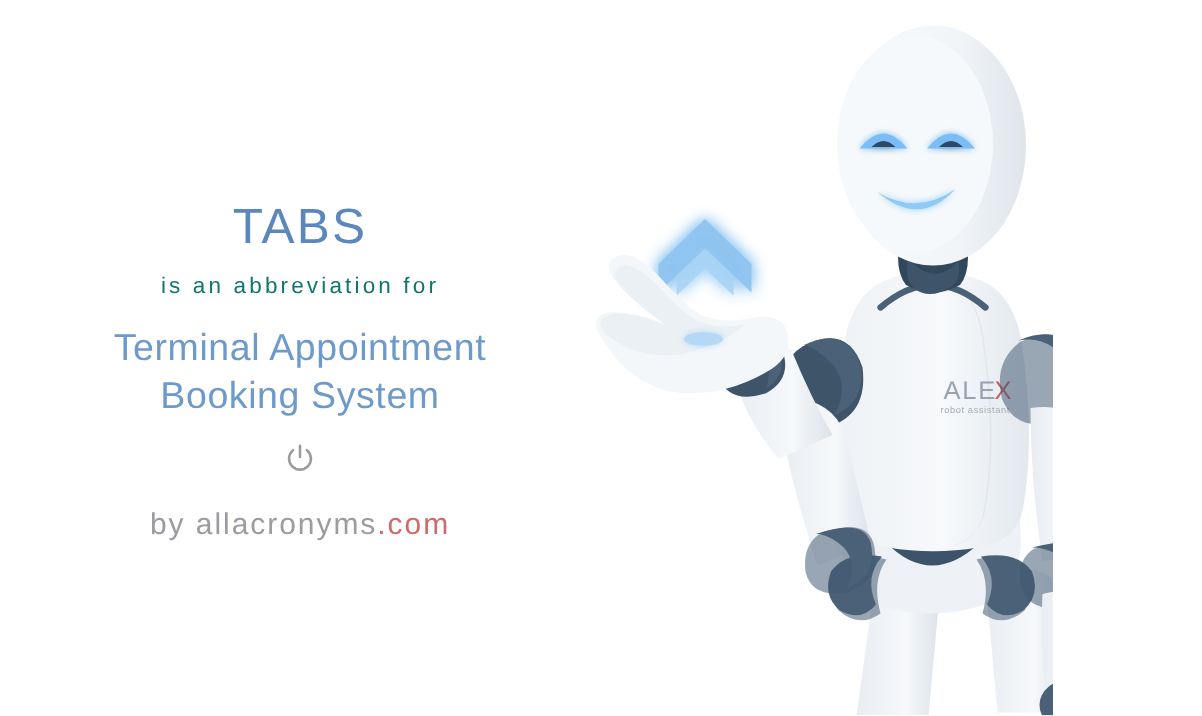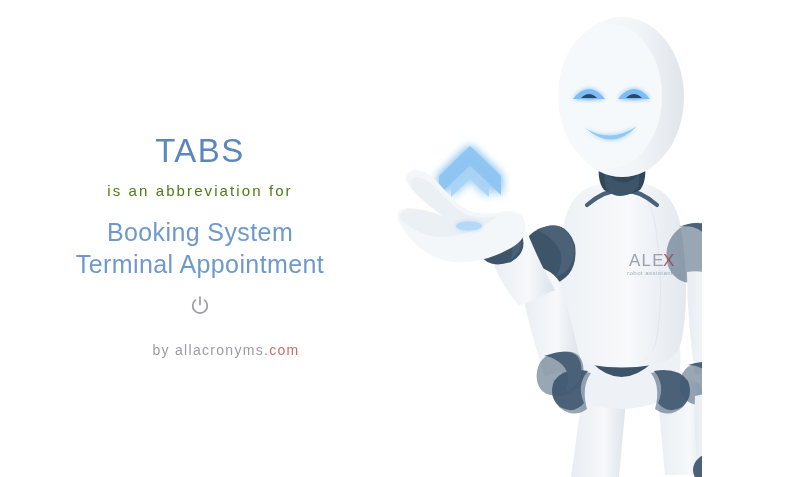--- a/index.html
+++ b/index.html
@@ -43,21 +43,21 @@
   }
 
   #abbr-line {
     position: absolute;
     left: 0;
     top: 181px;
     width: 400px;
     font-size: 15px;
     font-weight: 400;
     letter-spacing: 2.1px;
-    color: #4d7c0f;
+    color: #0f766e;
     line-height: 20px;
     white-space: nowrap;
   }
 
   #expansion {
     position: absolute;
     left: 0;
     top: 216px;
     width: 400px;
     font-size: 25px;
@@ -74,26 +74,25 @@
     width: 400px;
     height: 28px;
   }
   #power-icon-wrap svg { display: block; margin: 0 auto; }
 
   #footer-credit {
     position: absolute;
     left: 0;
     top: 340px;
     width: 400px;
-    font-size: 14px;
+    font-size: 20px;
     letter-spacing: 1.3px;
     color: #9b9ba3;
     line-height: 20px;
     white-space: nowrap;
-    margin-left: 26px;
   }
   #footer-credit .tld { color: #d06a6a; }
 
   
   #robot-illustration {
     position: absolute;
     left: 395px;
     top: 0;
     width: 406px;
     height: 477px;
@@ -105,22 +104,22 @@
 
 <div id="page">
 
   <div id="text-col">
 
     <div id="acronym-title">TABS</div>
 
     <div id="abbr-line">is an abbreviation for</div>
 
     <div id="expansion">
+      <div>Terminal Appointment</div>
       <div>Booking System</div>
-      <div>Terminal Appointment</div>
     </div>
 
     <div id="power-icon-wrap">
       <svg width="18" height="20" viewBox="0 0 18 20">
         <path d="M4.4 4.1 A7.3 7.3 0 1 0 13.6 4.1" fill="none" stroke="#9b9ba3" stroke-width="1.7" stroke-linecap="round"></path>
         <line x1="9" y1="1.2" x2="9" y2="8.6" stroke="#9b9ba3" stroke-width="1.7" stroke-linecap="round"></line>
       </svg>
     </div>
 
     <div id="footer-credit">

